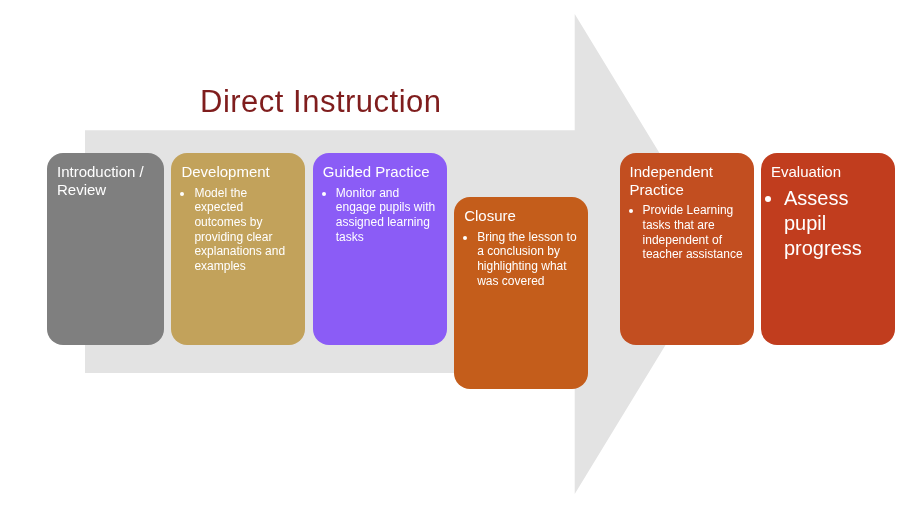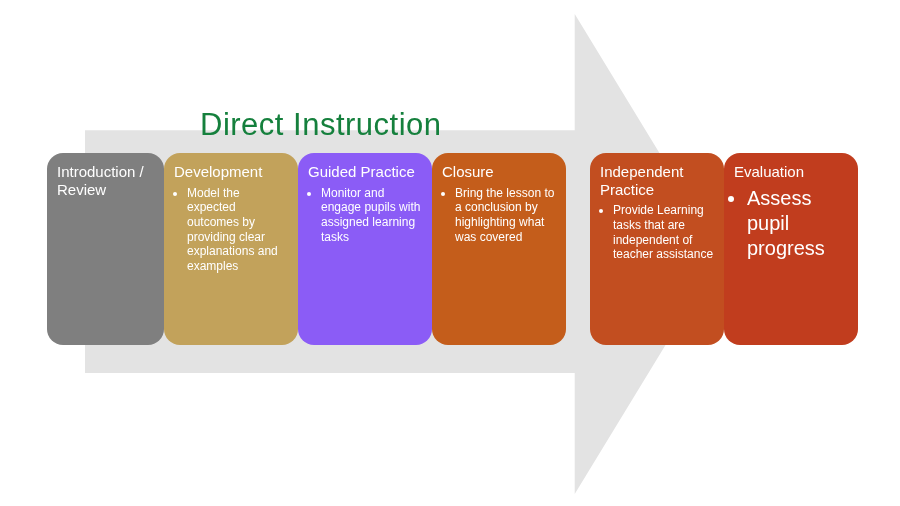--- a/index.html
+++ b/index.html
@@ -11,21 +11,21 @@
   .process-arrow{
     position:absolute;left:85px;top:14px;width:636px;height:480px;
     clip-path:polygon(0 24.2%, 77% 24.2%, 77% 0%, 100% 50%, 77% 100%, 77% 74.8%, 0 74.8%);
   }
   .diagram-title{
     position:absolute;left:200px;top:84px;
     font-size:31px;letter-spacing:.5px;
   }
   .stages{
     position:absolute;left:28px;top:153px;width:848px;
-    display:flex;padding-left:19px;
+    display:flex;justify-content:space-between;padding-left:19px;
   }
   .stage-box{
     width:134px;height:192px;border-radius:16px;
     box-sizing:border-box;padding:10px 9px 10px 10px;
     color:#ffffff;
   }
   .stage-box:first-child{width:117px;}
   .stage-title{
     font-size:15px;line-height:1.18;margin:0 0 2px 0;font-weight:normal;
   }
@@ -39,21 +39,21 @@
     font-size:20px;line-height:1.25;
   }
 </style>
 </head>
 <body>
 
 <div class="canvas">
 
   <div class="process-arrow" style="background: rgb(227, 227, 227);"></div>
 
-  <div class="diagram-title" style="color: #15803d; margin-top: 23px;">Direct Instruction</div>
+  <div class="diagram-title" style="color: #7f1d1d;">Direct Instruction</div>
 
   <div class="stages">
 
     <div class="stage-box" style="background: rgb(127, 127, 127);">
       <h3 class="stage-title">Introduction / Review</h3>
     </div>
 
     <div class="stage-box" style="background: rgb(194, 162, 91);">
       <h3 class="stage-title">Development</h3>
       <ul class="stage-bullets">
@@ -61,21 +61,21 @@
       </ul>
     </div>
 
     <div class="stage-box" style="background: #8b5cf6;">
       <h3 class="stage-title">Guided Practice</h3>
       <ul class="stage-bullets">
         <li>Monitor and engage pupils with assigned learning tasks</li>
       </ul>
     </div>
 
-    <div class="stage-box" style="background: rgb(196, 93, 27);">
+    <div class="stage-box" style="background: rgb(196, 93, 27); margin-top: 44px;">
       <h3 class="stage-title">Closure</h3>
       <ul class="stage-bullets">
         <li>Bring the lesson to a conclusion by highlighting what was covered</li>
       </ul>
     </div>
 
     <div class="stage-box" style="background: rgb(194, 78, 32); margin-left: 24px;">
       <h3 class="stage-title">Independent Practice</h3>
       <ul class="stage-bullets">
         <li>Provide Learning tasks that are independent of teacher assistance</li>

